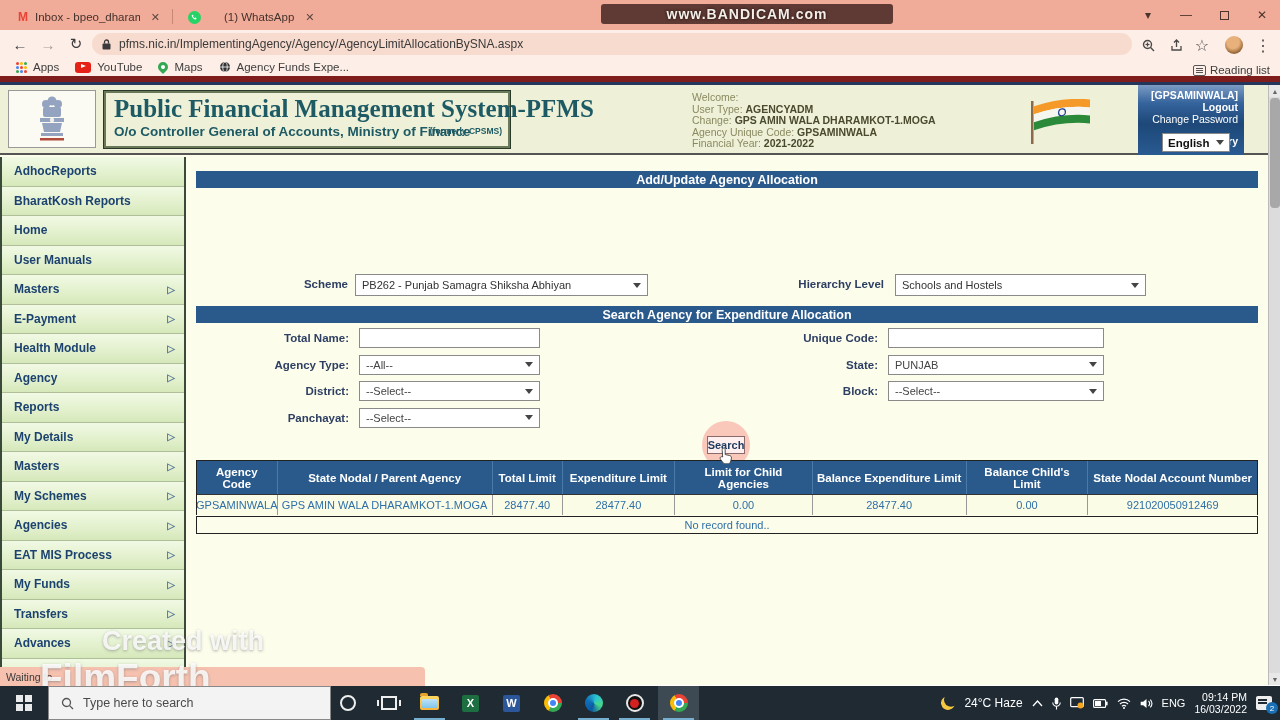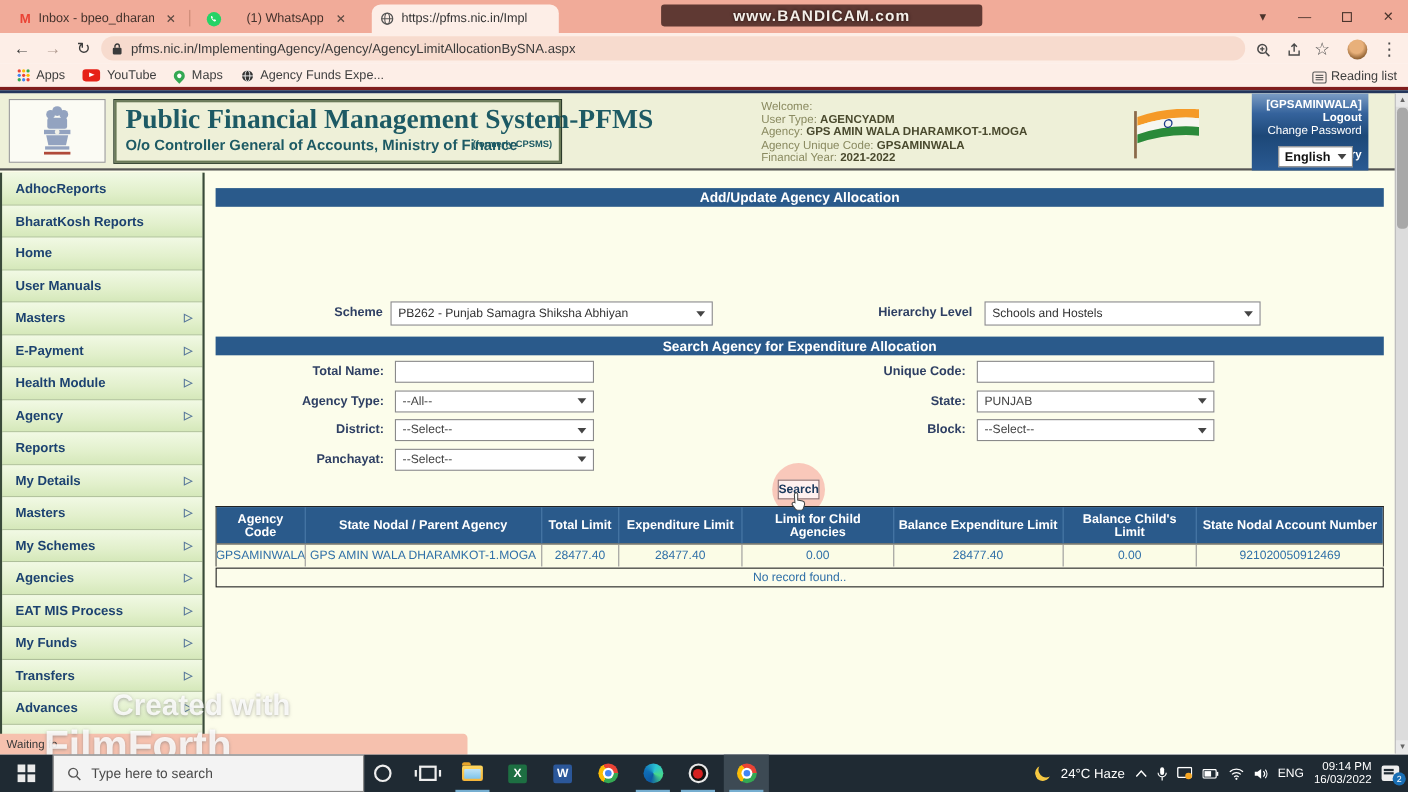--- a/index.html
+++ b/index.html
@@ -16,21 +16,21 @@
   .maxbox { width:9px; height:9px; border:1px solid #4a342c; }
 
   #toolbar { position:absolute; left:0; top:30px; width:1280px; height:28px; background:#fdeee7; }
   .navic { position:absolute; top:2px; height:24px; width:24px; display:flex; align-items:center; justify-content:center; color:#3c3c3c; font-size:15px; }
   .navic.dim { color:#b09a90; }
   #urlpill { position:absolute; left:92px; top:3px; width:1040px; height:22px; background:#f7dbce; border-radius:12px; display:flex; align-items:center; padding:0 10px; gap:8px; }
   #urltext { font-size:12px; color:#3a3a3a; white-space:nowrap; overflow:hidden; }
   .tbric { position:absolute; top:4px; width:22px; height:22px; display:flex; align-items:center; justify-content:center; color:#4a4a4a; }
   #avatar { border-radius:50%; background:radial-gradient(circle at 45% 35%, #e8b07a 0 40%, #9a6a3a 70%, #6a4a2a); width:18px; height:18px; }
 
-  #bookmarks { position:absolute; left:0; top:58px; width:1280px; height:24px; background:#fdeee7; border-bottom:3px solid #7f1d1d; display:flex; align-items:center; font-size:11.5px; color:#3e3e3e; }
+  #bookmarks { position:absolute; left:0; top:58px; width:1280px; height:24px; background:#fdeee7; border-bottom:6px solid #7f1d1d; display:flex; align-items:center; font-size:11.5px; color:#3e3e3e; }
   .bm { display:flex; align-items:center; gap:6px; margin-left:16px; }
   .grid9 { display:grid; grid-template-columns:repeat(3,3px); grid-gap:1px; }
   .grid9 i { width:3px; height:3px; border-radius:50%; }
   .ytic { width:16px; height:11px; background:#e62117; border-radius:3px; position:relative; }
   .ytic:after { content:""; position:absolute; left:6px; top:2.8px; border-left:5px solid #fff; border-top:2.8px solid transparent; border-bottom:2.8px solid transparent; }
   .pin { width:10px; height:10px; border-radius:50% 50% 50% 0; background:#34a853; transform:rotate(-45deg); position:relative; }
   .pin:after { content:""; position:absolute; left:3px; top:3px; width:4px; height:4px; border-radius:50%; background:#fff; }
   #readinglist { position:absolute; right:10px; top:58px; height:24px; display:flex; align-items:center; gap:4px; font-size:11.5px; color:#3e3e3e; }
   .rlic { width:13px; height:11px; border:1px solid #555; border-radius:2px; position:relative; }
   .rlic:after { content:""; position:absolute; left:2px; top:2px; width:7px; height:1px; background:#555; box-shadow:0 2px 0 #555, 0 4px 0 #555; }
@@ -157,30 +157,20 @@
   <div class="tabsep" style="left:172px;"></div>
   <div class="tab" style="left:180px;width:150px;">
     <span style="width:13px;height:13px;border-radius:50%;background:#25d366;display:flex;align-items:center;justify-content:center;">
       <svg width="7" height="7" viewBox="0 0 8 8">
           <path d="M1 1c.5-.5 1.2-.3 1.5.3l.4.8-.6.8c.3.7 1 1.4 1.7 1.7l.8-.6.8.4c.6.3.8 1 .3 1.5-.6.6-1.8.5-3.2-.9C1.5 4 .4 1.6 1 1z" fill="#fff"></path>
         </svg>
     </span>
     <span class="tlabel" style="max-width:98px;margin-left:16px;">(1) WhatsApp</span>
     <span class="tclose">✕</span>
   </div>
-  <div class="tab active" style="left:338px;width:170px;">
-    <span>
-      <svg width="12" height="12" viewBox="0 0 12 12">
-          <circle cx="6" cy="6" r="5" fill="none" stroke="#555" stroke-width="1.2"></circle>
-          <ellipse cx="6" cy="6" rx="2.2" ry="5" fill="none" stroke="#555" stroke-width="1"></ellipse>
-          <line x1="1" y1="6" x2="11" y2="6" stroke="#555" stroke-width="1"></line>
-        </svg>
-    </span>
-    <span class="tlabel" style="max-width:130px;">https://pfms.nic.in/Impl</span>
-  </div>
   <div class="winctl" style="left:1128px;">▾</div>
   <div class="winctl" style="left:1166px;">—</div>
   <div class="winctl" style="left:1204px;">
       <span class="maxbox"></span>
     </div>
   <div class="winctl" style="left:1242px;">✕</div>
 </div>
 
 <div id="bandicam">www.BANDICAM.com</div>
 
@@ -277,21 +267,21 @@
       </svg>
     </div>
     <div id="titlebox">
       <div id="titlemain">Public Financial Management System-PFMS</div>
       <div id="formerly">(formerly CPSMS)</div>
       <div id="titlesub">O/o Controller General of Accounts, Ministry of Finance</div>
     </div>
     <div id="welcome">
       <div><span>Welcome:</span></div>
       <div><span>User Type:</span> <b>AGENCYADM</b></div>
-      <div><span>Agency:</span> <b>GPS AMIN WALA DHARAMKOT-1.MOGA</b></div>
+      <div><span>Change:</span> <b>GPS AMIN WALA DHARAMKOT-1.MOGA</b></div>
       <div><span>Agency Unique Code:</span> <b>GPSAMINWALA</b></div>
       <div><span>Financial Year:</span> <b>2021-2022</b></div>
     </div>
     <div id="flagwrap">
       <svg width="66" height="46" viewBox="0 0 66 46">
         <rect x="3" y="2" width="2.5" height="43" fill="#8a6a4a"></rect>
         <g transform="skewY(-7) translate(6,8)">
           <path d="M0 0 Q28 -6 56 0 L56 8 Q28 2 0 8 Z" fill="#f59a28"></path>
           <path d="M0 8 Q28 2 56 8 L56 16 Q28 10 0 16 Z" fill="#f6f6f0"></path>
           <path d="M0 16 Q28 10 56 16 L56 24 Q28 18 0 24 Z" fill="#2a8a3a"></path>

